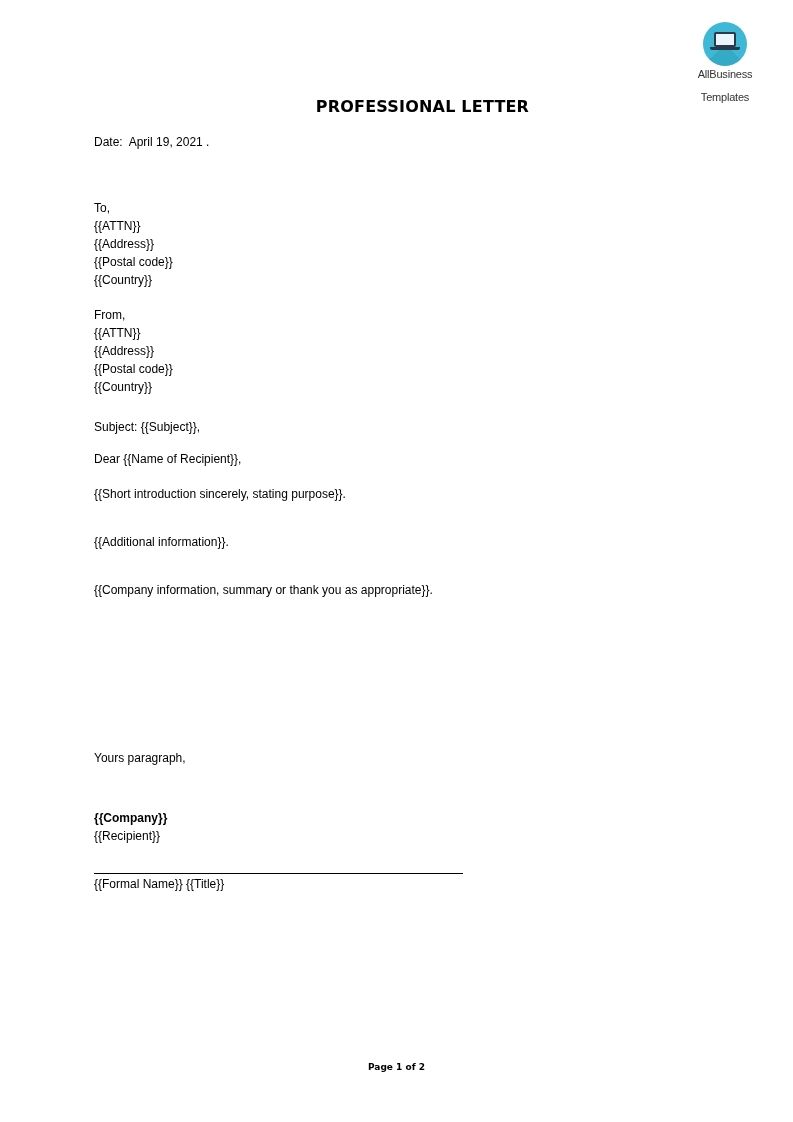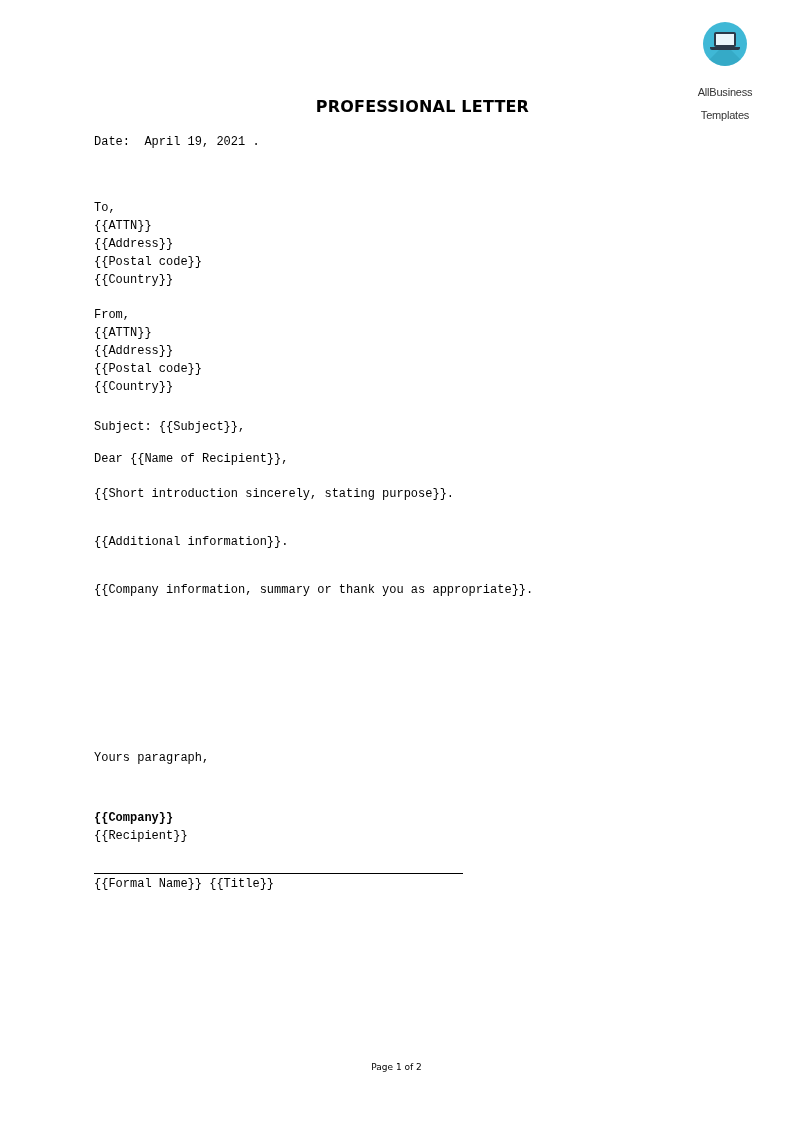--- a/index.html
+++ b/index.html
@@ -11,29 +11,29 @@
                    margin: 0 auto; position: relative; overflow: hidden; }
     .logo-circle .shadow { position: absolute; left: 22px; top: 22px; width: 40px; height: 40px;
                    background: #2fa0bd; transform: rotate(45deg); transform-origin: 0 0; opacity: .6; }
     .laptop-screen { position: absolute; left: 11px; top: 10px; width: 22px; height: 15px;
                    background: #2b3a4a; border-radius: 2px; }
     .laptop-screen::after { content: ""; position: absolute; left: 2px; top: 2px; width: 18px; height: 11px;
                    background: #eaf6fb; }
     .laptop-base { position: absolute; left: 7px; top: 25px; width: 30px; height: 3px;
                    background: #2b3a4a; border-radius: 0 0 2px 2px; }
     .logo-text { font-family: "Liberation Sans", sans-serif; font-size: 11px; line-height: 12px;
-                 color: #333; margin-top: 20px; letter-spacing: -0.2px; }
+                 color: #333; margin-top: 2px; letter-spacing: -0.2px; }
     .title { position: absolute; left: 0; width: 793px; top: 97px; text-align: center;
              font-family: "DejaVu Sans", sans-serif; font-weight: bold; font-size: 16px; letter-spacing: 0.2px; padding-left: 26px; }
-    .line { position: absolute; left: 94px; font-family: Liberation Mono, monospace; font-size: 12px;
+    .line { position: absolute; left: 94px; font-family: Liberation Sans, sans-serif; font-size: 12px;
             line-height: 18px; white-space: pre; }
     .bold { font-weight: bold; }
     .sig-rule { position: absolute; left: 94px; top: 873px; width: 369px; height: 1px; background: #000; }
     .footer { position: absolute; left: 0; width: 793px; top: 1062px; text-align: center;
-              font-family: "DejaVu Sans", sans-serif; font-size: 9px; }
+              font-family: "DejaVu Sans", sans-serif; font-size: 9px; font-weight: bold; }
   </style>
 </head>
 <body>
 
 <div class="page">
 
   <div class="logo">
     <div class="logo-circle">
       <div class="shadow"></div>
       <div class="laptop-screen"></div>

